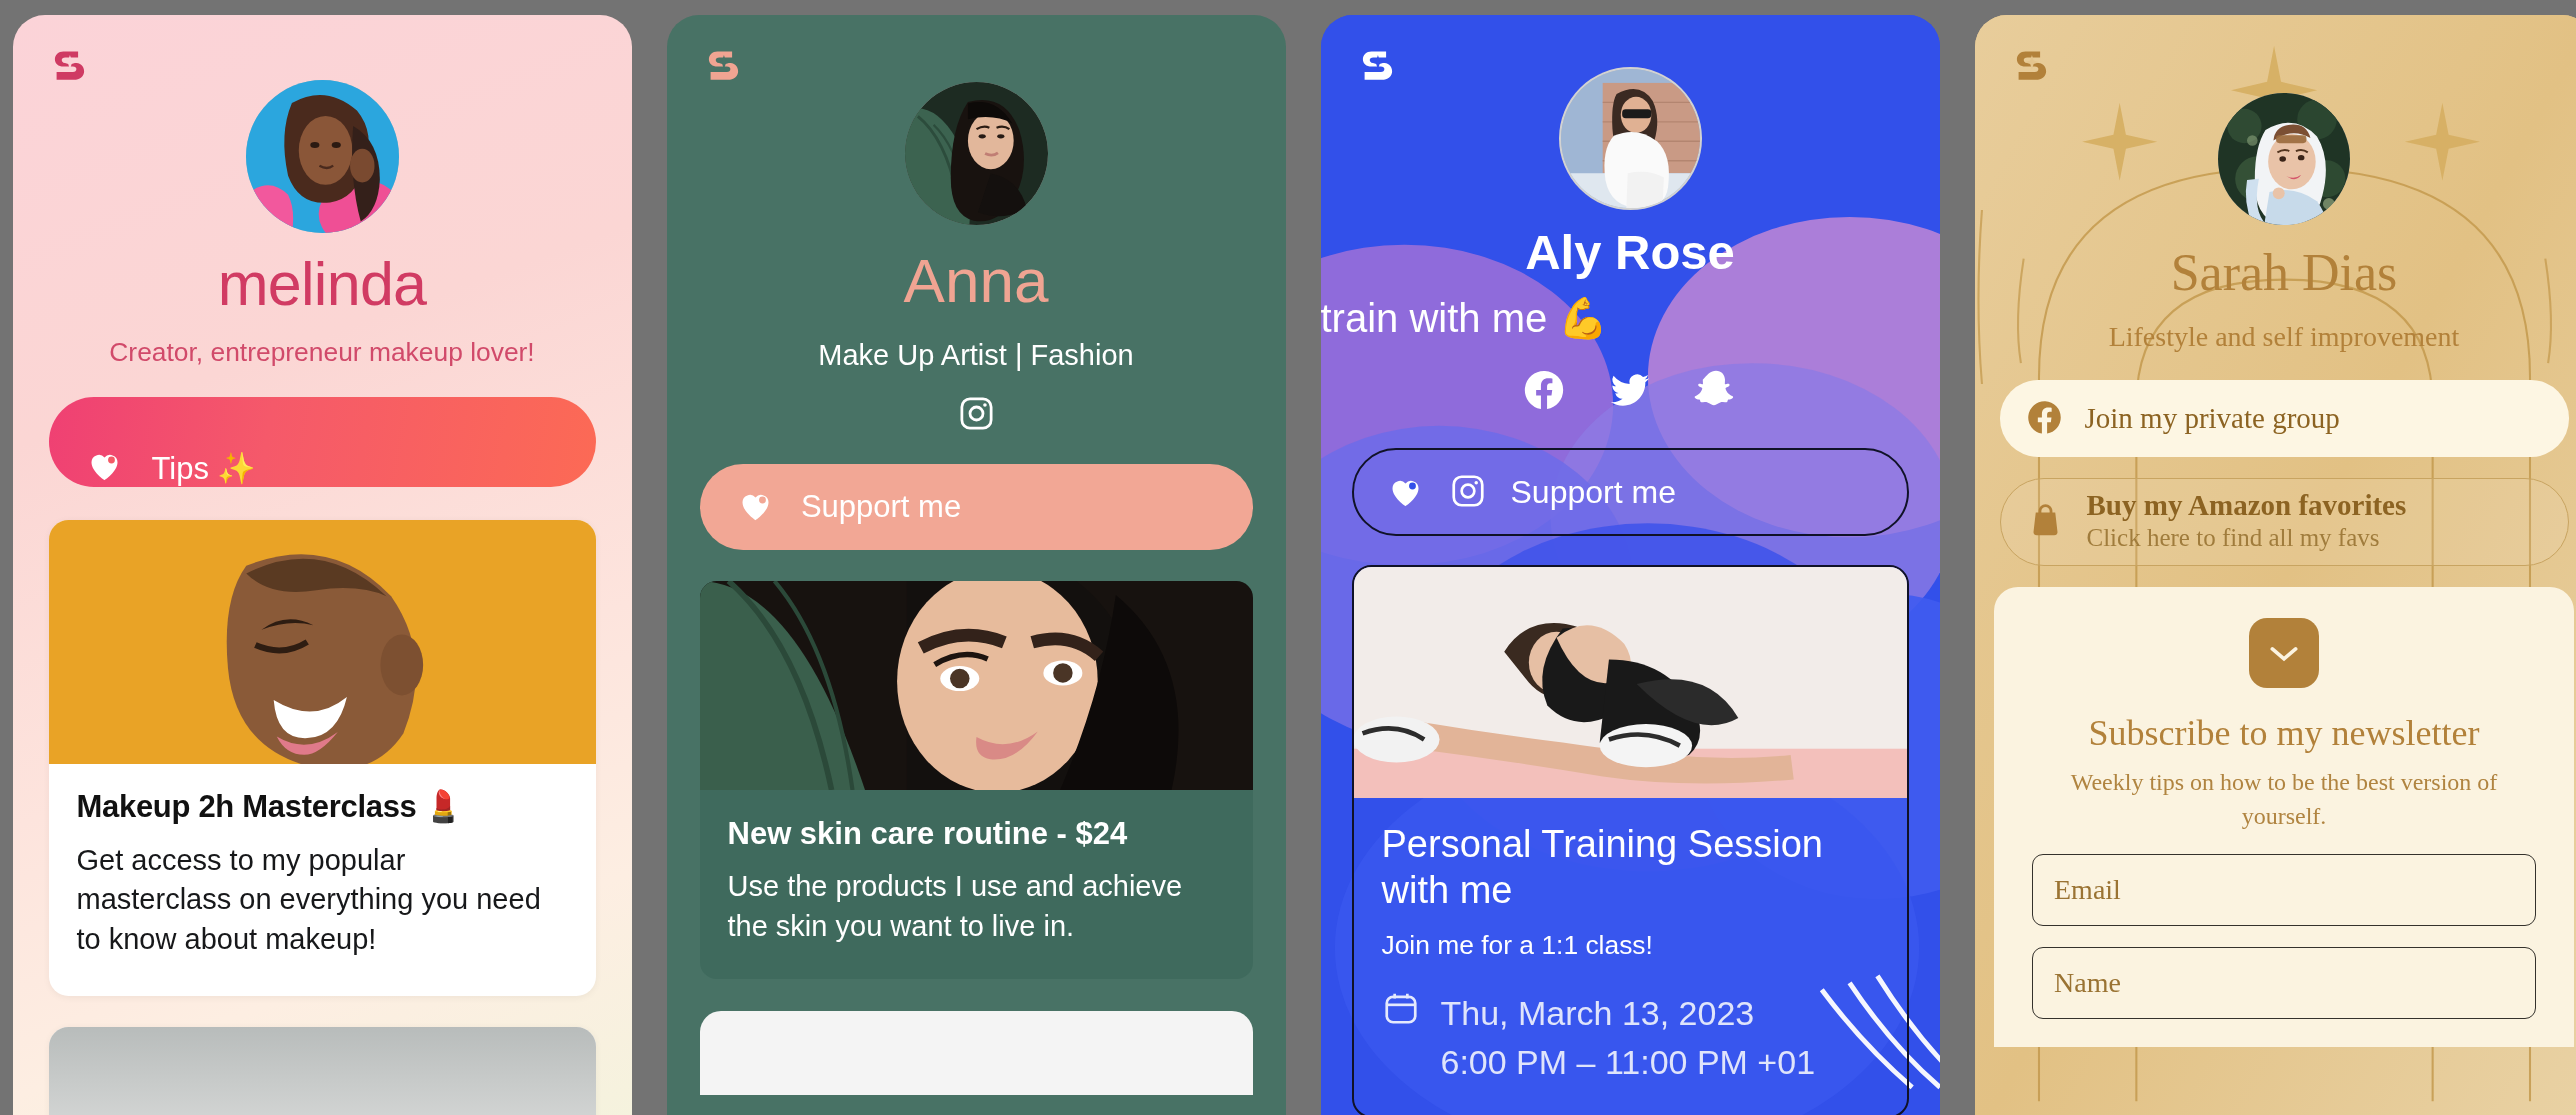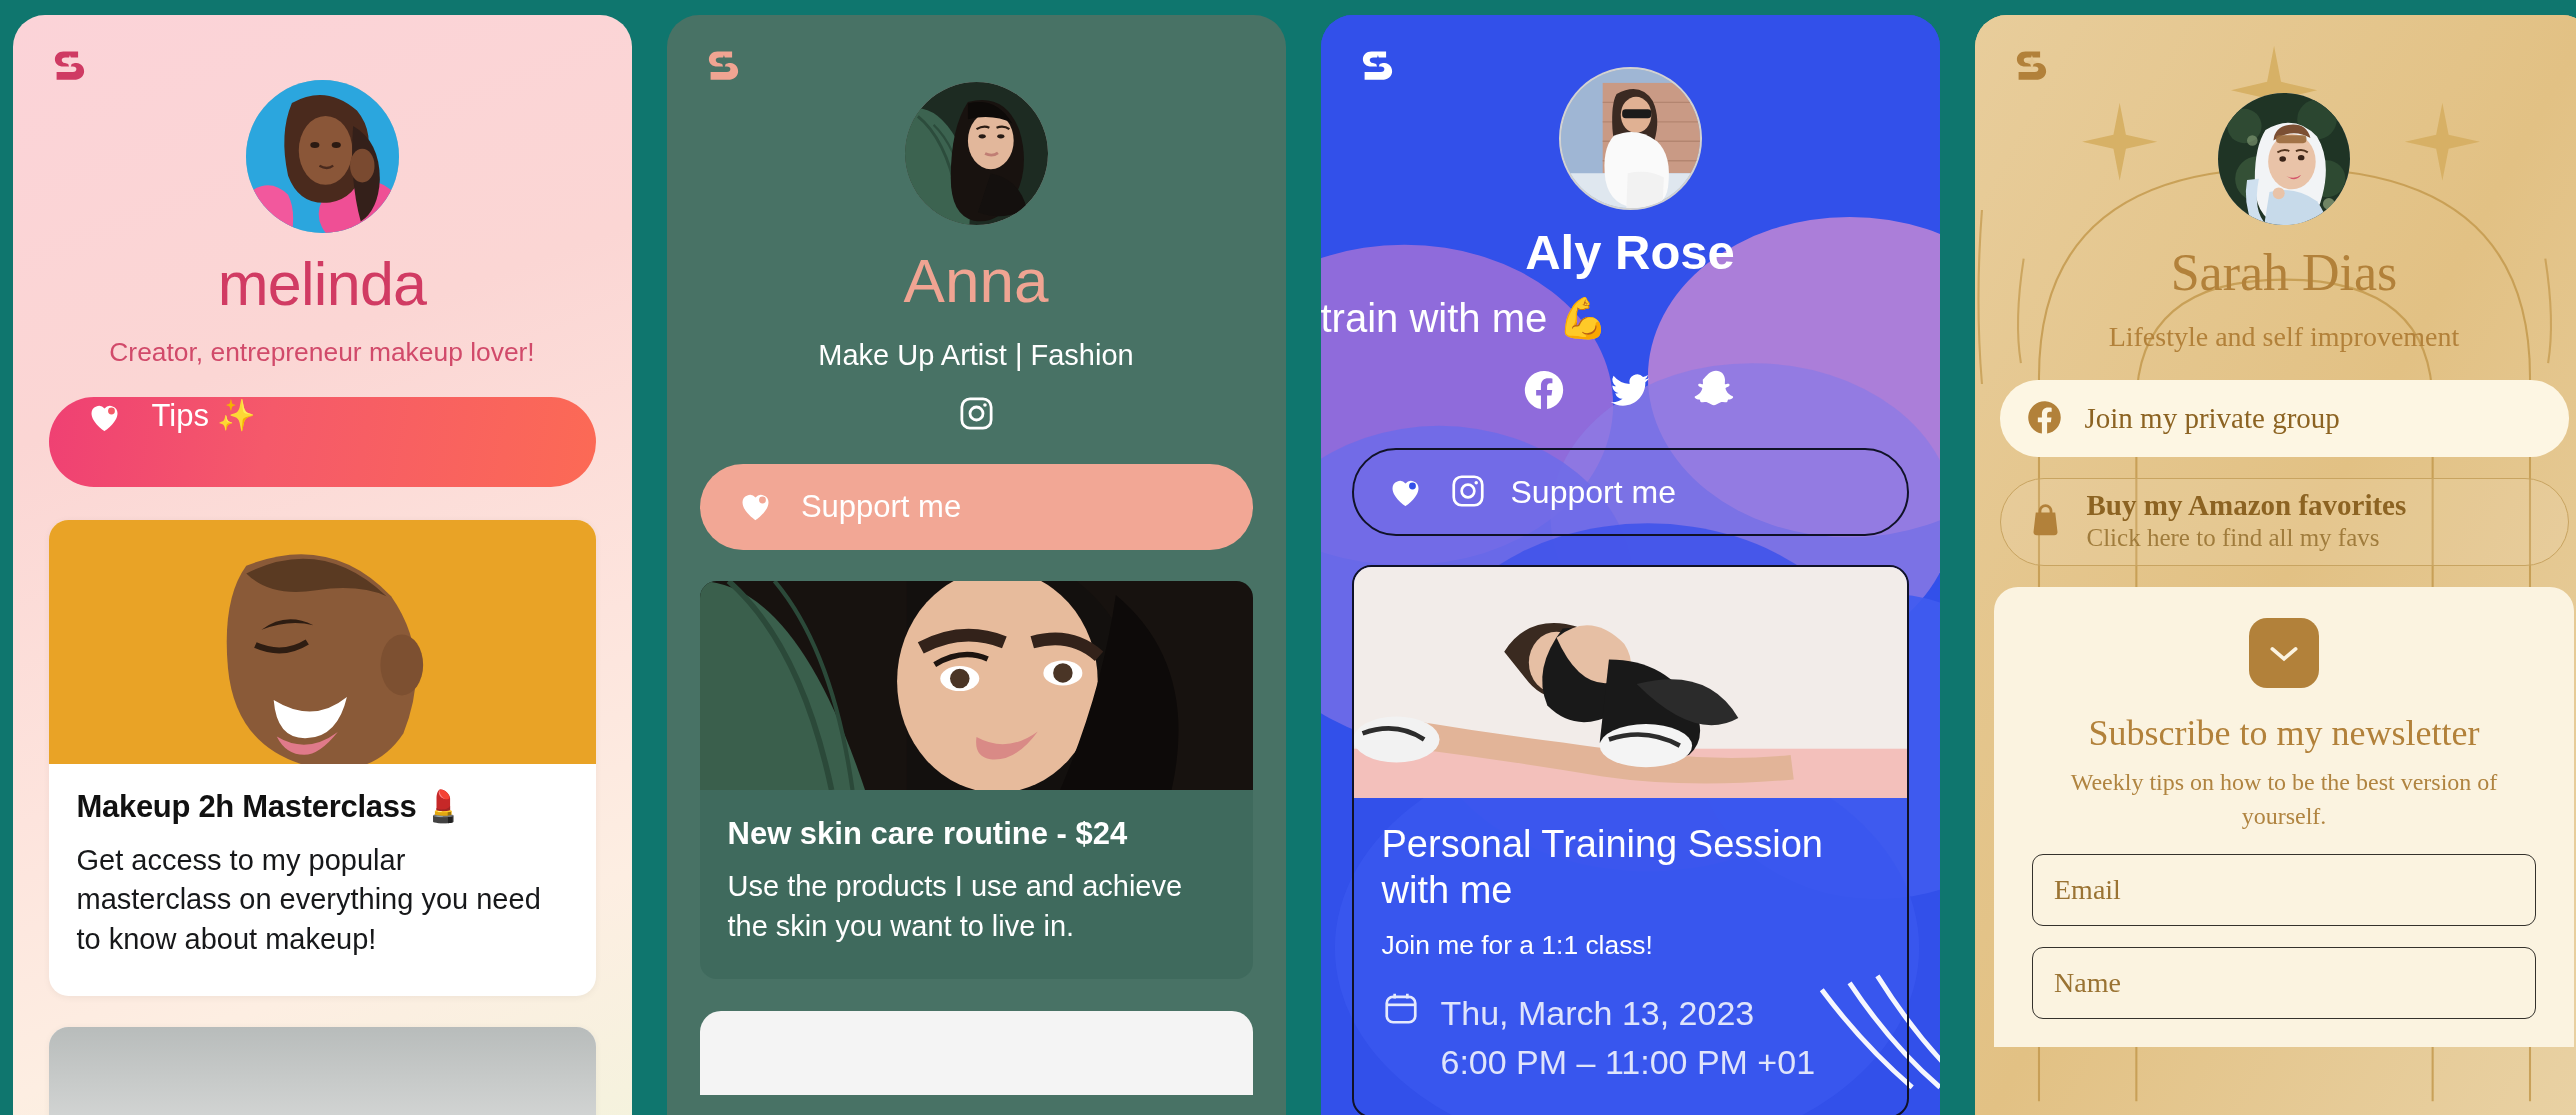--- a/index.html
+++ b/index.html
@@ -9,21 +9,21 @@
     background: #f4f8f7;
     font-family: "Liberation Sans", sans-serif;
     overflow: hidden;
   }
   .stage {
     position: relative;
     width: 2576px; height: 1115px;
     display: flex;
     gap: 35px;
     padding: 15.3px 12.5px 0 12.5px;
-    background: #0f766e;
+    background: #737373;
   }
   .card {
     position: relative;
     width: 619px;
     height: 1128px;
     border-radius: 32px 32px 0 0;
     overflow: hidden;
     flex: 0 0 619px;
   }
 
@@ -45,21 +45,21 @@
   .c1 { background: linear-gradient(160deg,#fbd3d8 0%, #fbd6d4 32%, #fde4dd 60%, #fdeee2 80%, #f4f3dd 100%); }
   .c1 .avatar { width:153px; height:153px; margin-top:65px; }
   .c1 .name {
     text-align:center; color:#d13b63; font-size:61px; font-weight:400;
     letter-spacing:-0.7px; margin-top:21px; line-height:1;
   }
   .c1 .tagline { text-align:center; color:#d14a6a; font-size:26.4px; margin-top:22px; }
   .c1 .tipbtn {
     margin: 29px 36px 0 36px; height:90px; border-radius:45px;
     background: linear-gradient(100deg,#ef4073 0%, #f5596a 40%, #fc6a55 100%);
-    display:flex; align-items:flex-start; padding-left:36px; gap:28px;
+    display:flex; align-items:flex-end; padding-left:36px; gap:28px;
   }
   .c1 .tipbtn .label { color:#fff; font-size:31px; }
   .product-card {
     margin: 33px 36px 0 36px;
     border-radius: 19.5px; overflow:hidden; background:#fff;
     box-shadow: 0 1.4px 7px rgba(0,0,0,.05);
   }
   .product-card .thumb { height:244px; width:100%; position:relative; overflow:hidden; }
   .product-card .body { padding:24px 28px 36px 28px; }
   .product-card .ptitle { font-size:31px; font-weight:bold; color:#111; letter-spacing:-0.3px; }

